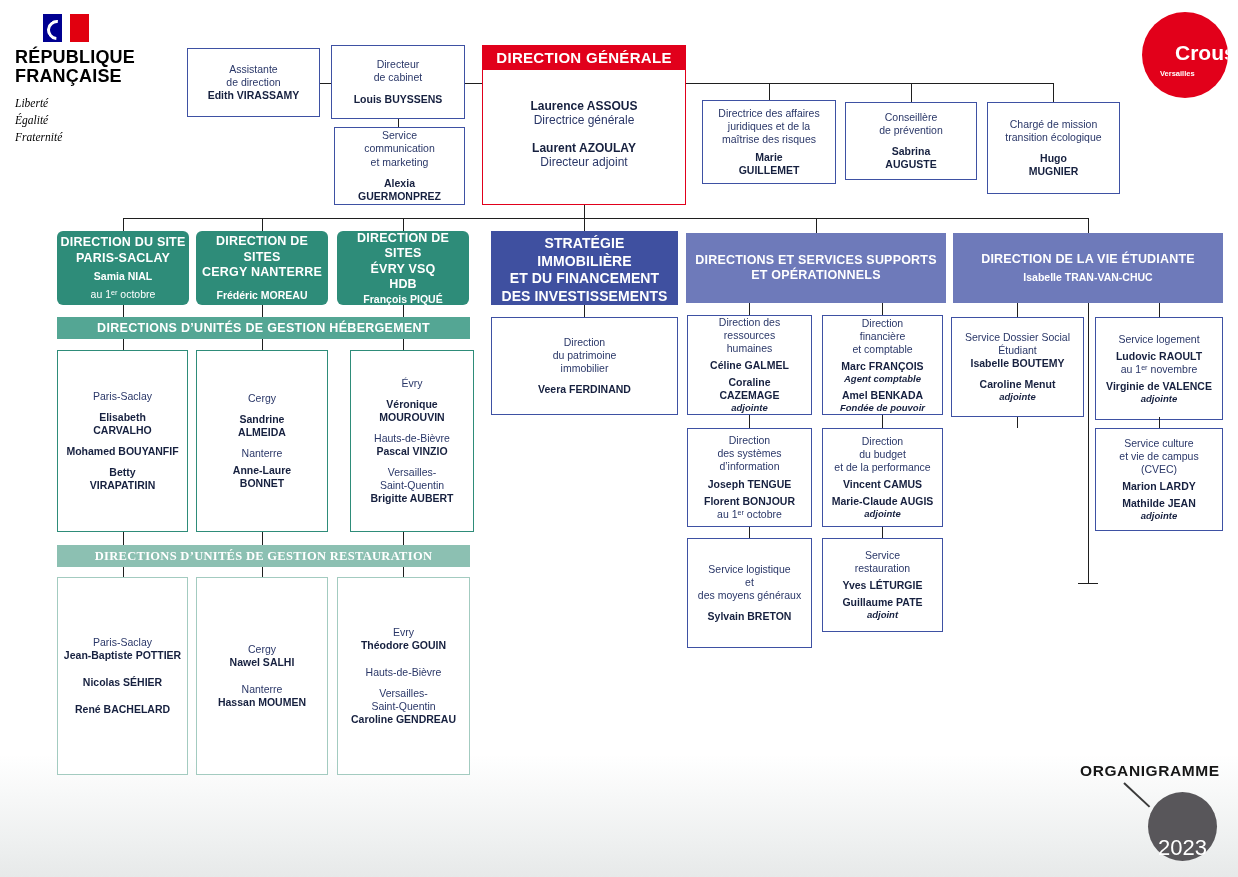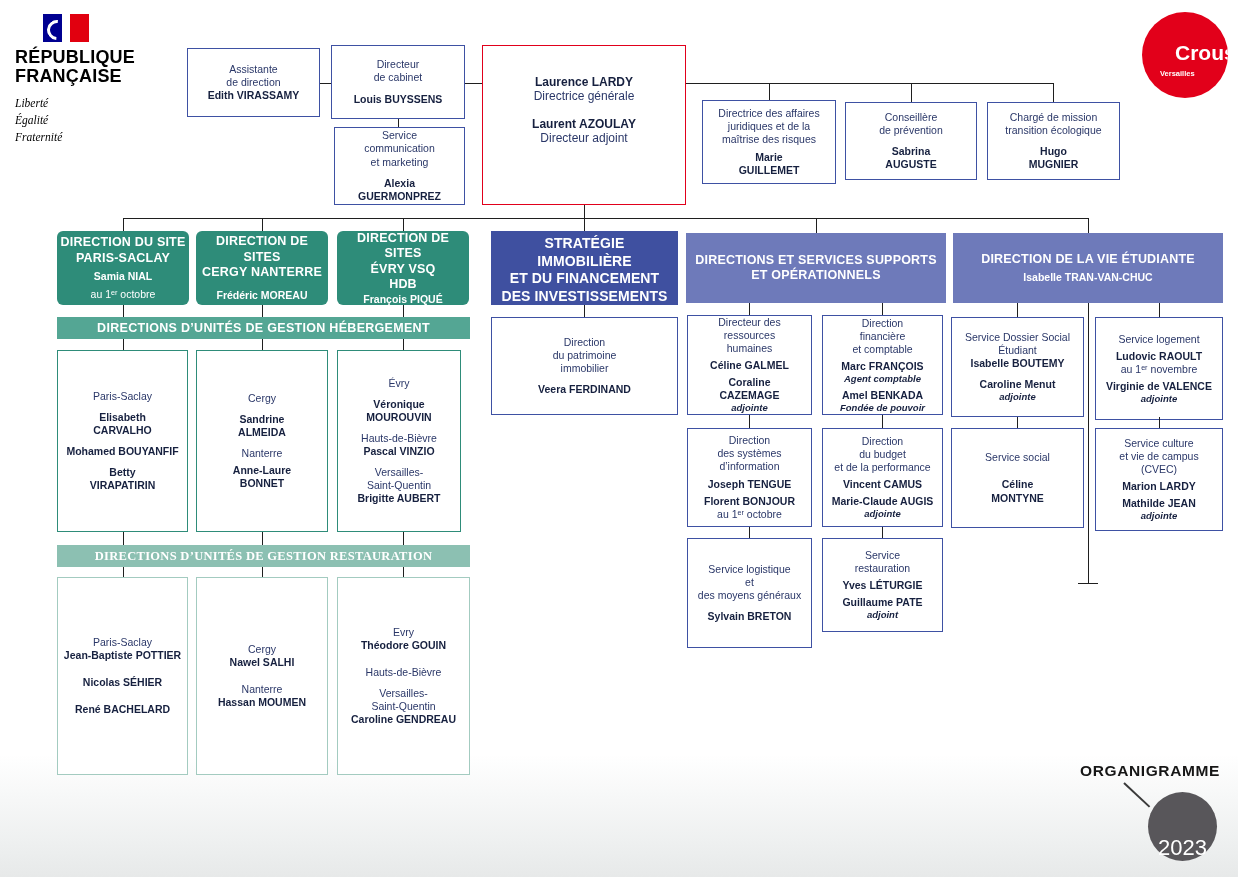--- a/index.html
+++ b/index.html
@@ -53,21 +53,21 @@
   .flag .fr{width:19px;background:#e1000f;}
   .rep{font-size:18px;font-weight:900;color:#000;letter-spacing:.2px;line-height:1.08;}
   .motto{margin-top:8px;font-family:"Liberation Serif",serif;font-style:italic;font-size:11.5px;
          color:#000;line-height:1.5;}
   
   .crous{position:absolute;left:1142px;top:12px;width:86px;height:86px;border-radius:50%;
          background:#e2001a;overflow:hidden;}
   .crous .nm{position:absolute;left:33px;top:29px;color:#fff;font-weight:bold;font-size:21px;}
   .crous .ct{position:absolute;left:18px;top:57px;color:#fff;font-weight:bold;font-size:7.5px;}
   
-  .org-label{position:absolute;left:1080px;top:762px;width:140px;text-align:center;
+  .org-label{position:absolute;left:1080px;top:762px;width:140px;
              font-size:15.5px;font-weight:800;letter-spacing:.6px;color:#161616;}
   .org-line{position:absolute;left:1124px;top:782px;width:35px;height:2px;background:#3a3a3a;
             transform:rotate(43deg);transform-origin:left center;}
   .year-circle{position:absolute;left:1148px;top:792px;width:69px;height:69px;border-radius:50%;
                background:#58565a;display:flex;align-items:flex-end;justify-content:center;
                color:#fff;font-size:22px;}
 </style>
 </head>
 <body>
 
@@ -105,42 +105,43 @@
     </div>
   <div class="box bluebox" style="left:334px;top:127px;width:131px;height:78px">
       <div class="ln r">Service</div>
       <div class="ln r">communication</div>
       <div class="ln r">et marketing</div>
       <div class="ln b g">Alexia</div>
       <div class="ln b">GUERMONPREZ</div>
     </div>
 
   <div class="dg">
+    <div class="dg-head">DIRECTION GÉNÉRALE</div>
     <div class="dg-body">
-        <div class="ln b">Laurence LARDY</div>
+        <div class="ln b">Laurence ASSOUS</div>
         <div class="ln r">Directrice générale</div>
         <div class="ln b g2">Laurent AZOULAY</div>
         <div class="ln r">Directeur adjoint</div>
       </div>
   </div>
 
   <div class="box bluebox" style="left:702px;top:100px;width:134px;height:84px">
       <div class="ln r">Directrice des affaires</div>
       <div class="ln r">juridiques et de la</div>
       <div class="ln r">maîtrise des risques</div>
       <div class="ln b g3">Marie</div>
       <div class="ln b">GUILLEMET</div>
     </div>
   <div class="box bluebox" style="left:845px;top:102px;width:132px;height:78px">
       <div class="ln r">Conseillère</div>
       <div class="ln r">de prévention</div>
       <div class="ln b g">Sabrina</div>
       <div class="ln b">AUGUSTE</div>
     </div>
-  <div class="box bluebox" style="left:987px;top:102px;width:133px;height:78px">
+  <div class="box bluebox" style="left:987px;top:102px;width:133px;height:92px">
       <div class="ln r">Chargé de mission</div>
       <div class="ln r">transition écologique</div>
       <div class="ln b g">Hugo</div>
       <div class="ln b">MUGNIER</div>
     </div>
 
   <div class="box tealhead hd" style="left:57px;top:231px;width:132px;height:74px">
       <div class="ln t">DIRECTION DU SITE</div>
       <div class="ln t">PARIS-SACLAY</div>
       <div class="ln b g3">Samia NIAL</div>
@@ -183,21 +184,21 @@
       <div class="ln b">VIRAPATIRIN</div>
     </div>
   <div class="box tealbox" style="left:196px;top:350px;width:132px;height:182px">
       <div class="ln r">Cergy</div>
       <div class="ln b g">Sandrine</div>
       <div class="ln b">ALMEIDA</div>
       <div class="ln r g">Nanterre</div>
       <div class="ln b g3">Anne-Laure</div>
       <div class="ln b">BONNET</div>
     </div>
-  <div class="box tealbox" style="left:337px;top:350px;width:124px;height:182px">
+  <div class="box tealbox" style="left:350px;top:350px;width:124px;height:182px">
       <div class="ln r">Évry</div>
       <div class="ln b g">Véronique</div>
       <div class="ln b">MOUROUVIN</div>
       <div class="ln r g">Hauts-de-Bièvre</div>
       <div class="ln b">Pascal VINZIO</div>
       <div class="ln r g">Versailles-</div>
       <div class="ln r">Saint-Quentin</div>
       <div class="ln b">Brigitte AUBERT</div>
     </div>
 
@@ -224,21 +225,21 @@
     </div>
 
   <div class="box bluebox" style="left:491px;top:317px;width:187px;height:98px">
       <div class="ln r">Direction</div>
       <div class="ln r">du patrimoine</div>
       <div class="ln r">immobilier</div>
       <div class="ln b g">Veera FERDINAND</div>
     </div>
 
   <div class="box bluebox" style="left:687px;top:315px;width:125px;height:100px">
-      <div class="ln r">Directeur des</div>
+      <div class="ln r">Direction des</div>
       <div class="ln r">ressources</div>
       <div class="ln r">humaines</div>
       <div class="ln b g3">Céline GALMEL</div>
       <div class="ln b g3">Coraline</div>
       <div class="ln b">CAZEMAGE</div>
       <div class="ln i">adjointe</div>
     </div>
   <div class="box bluebox" style="left:687px;top:428px;width:125px;height:99px">
       <div class="ln r">Direction</div>
       <div class="ln r">des systèmes</div>
@@ -277,25 +278,20 @@
       <div class="ln b g3">Guillaume PATE</div>
       <div class="ln i">adjoint</div>
     </div>
 
   <div class="box bluebox" style="left:951px;top:317px;width:133px;height:100px">
       <div class="ln r">Service Dossier Social</div>
       <div class="ln r">Étudiant</div>
       <div class="ln b">Isabelle BOUTEMY</div>
       <div class="ln b g">Caroline Menut</div>
       <div class="ln i">adjointe</div>
-    </div>
-  <div class="box bluebox" style="left:951px;top:428px;width:133px;height:100px">
-      <div class="ln r">Service social</div>
-      <div class="ln b g2">Céline</div>
-      <div class="ln b">MONTYNE</div>
     </div>
   <div class="box bluebox" style="left:1095px;top:317px;width:128px;height:103px">
       <div class="ln r">Service logement</div>
       <div class="ln b g3">Ludovic RAOULT</div>
       <div class="ln r">au 1ᵉʳ novembre</div>
       <div class="ln b g3">Virginie de VALENCE</div>
       <div class="ln i">adjointe</div>
     </div>
   <div class="box bluebox" style="left:1095px;top:428px;width:128px;height:103px">
       <div class="ln r">Service culture</div>

